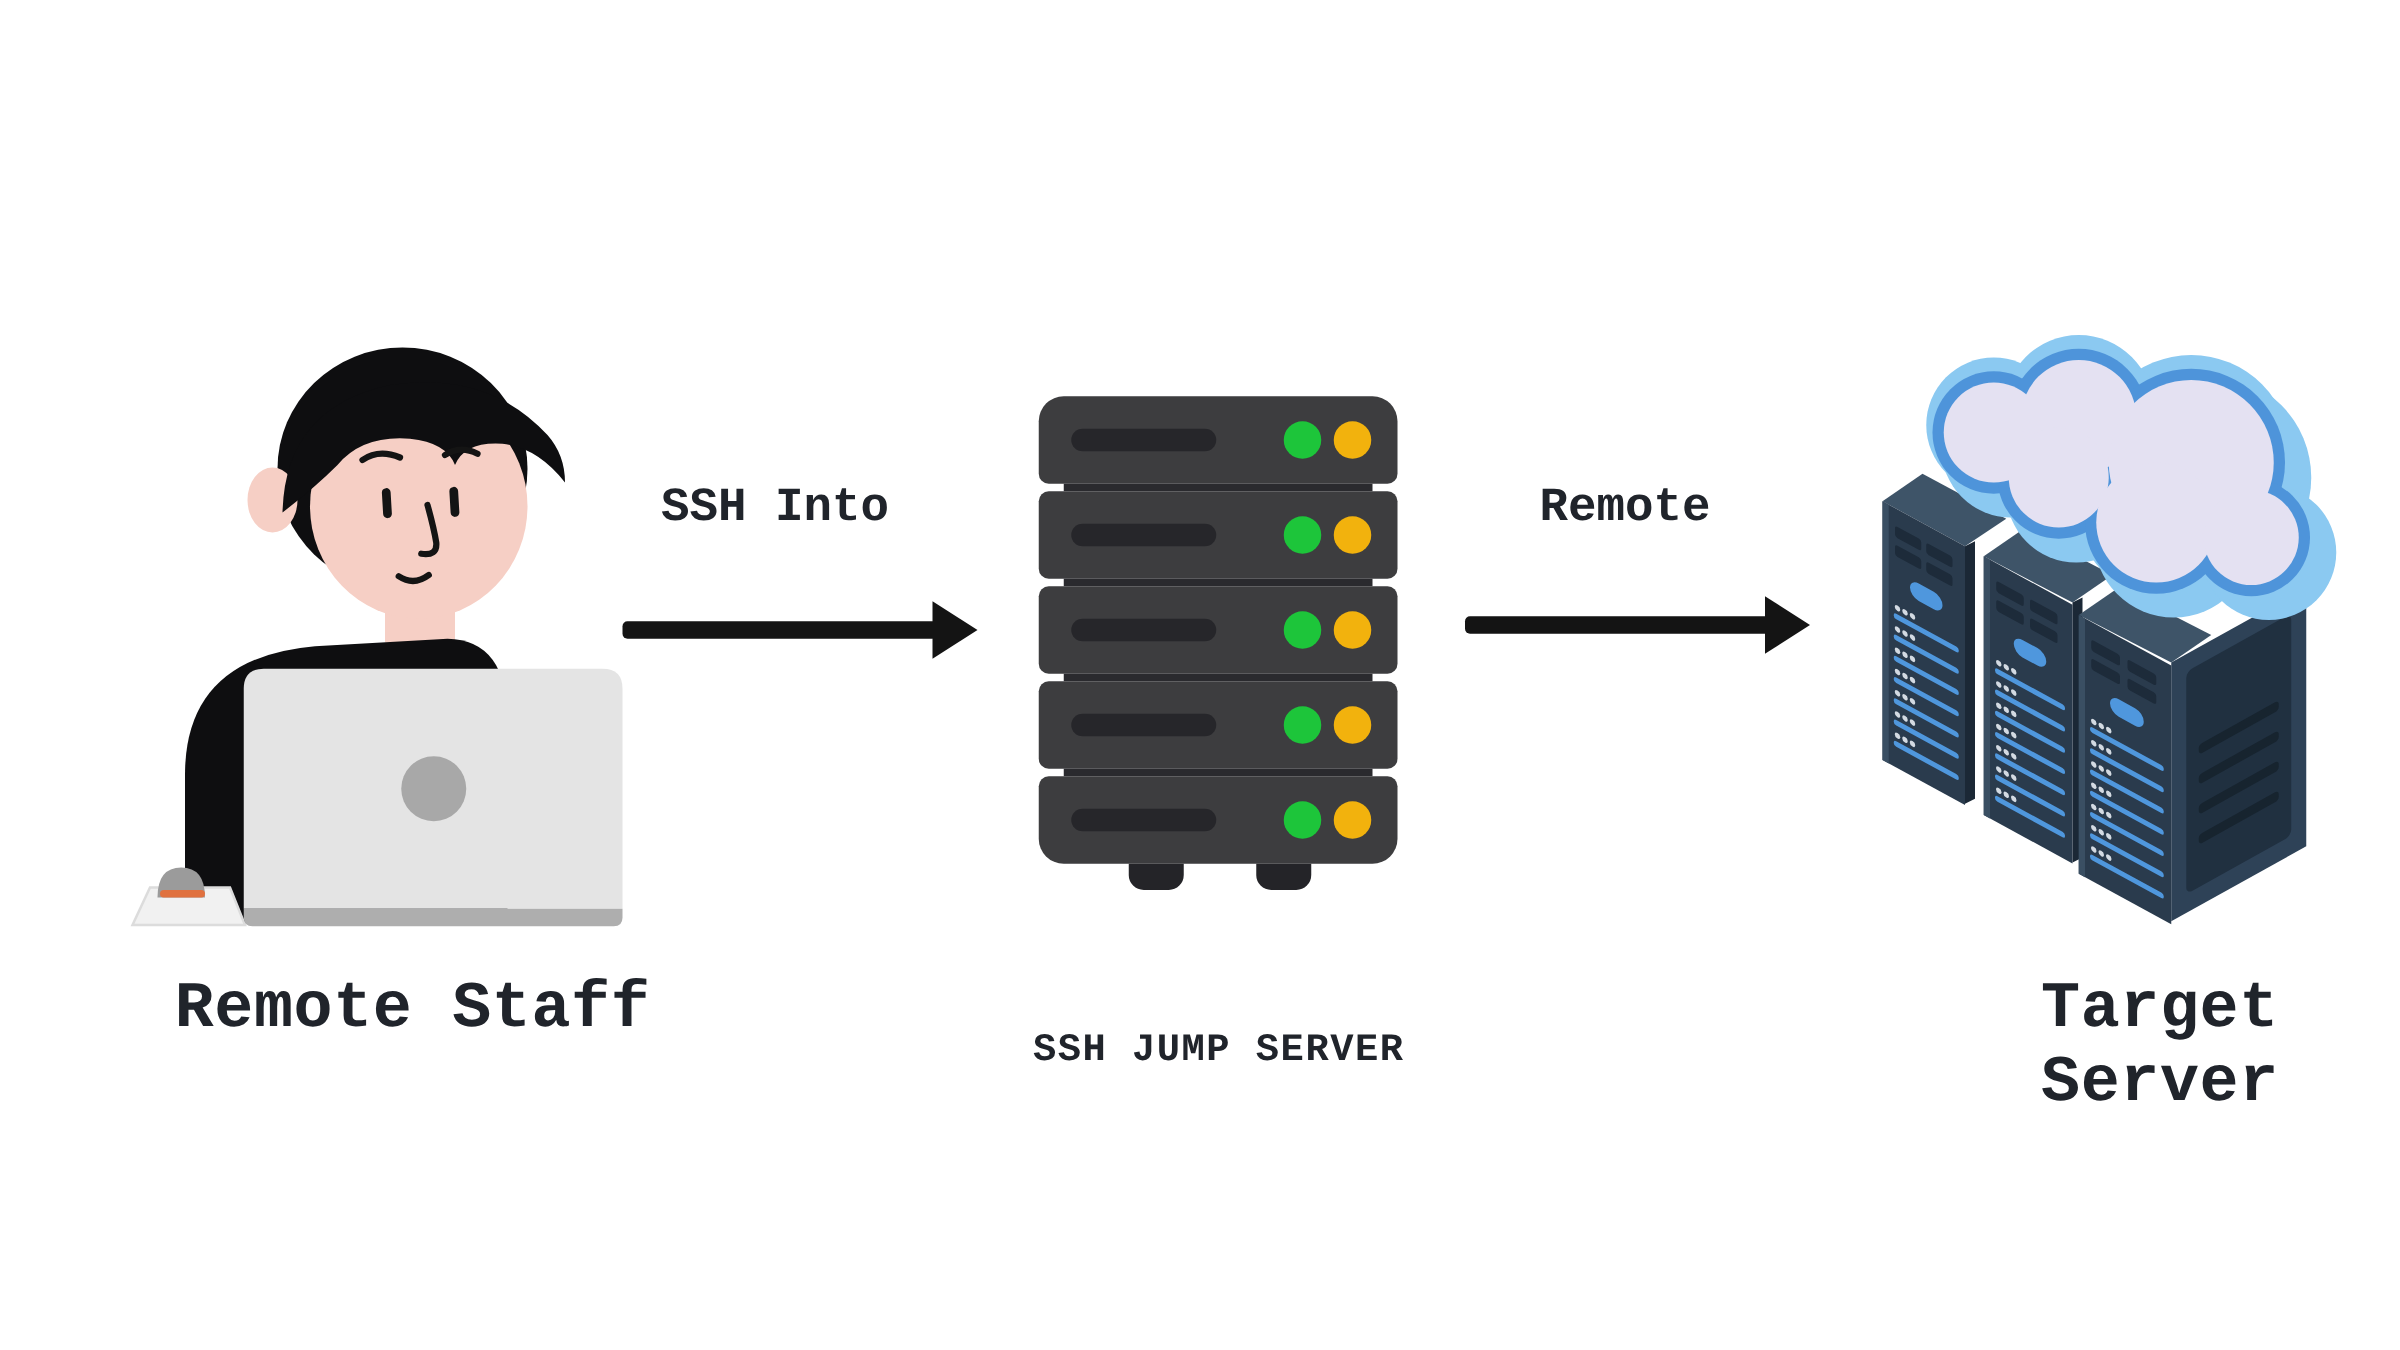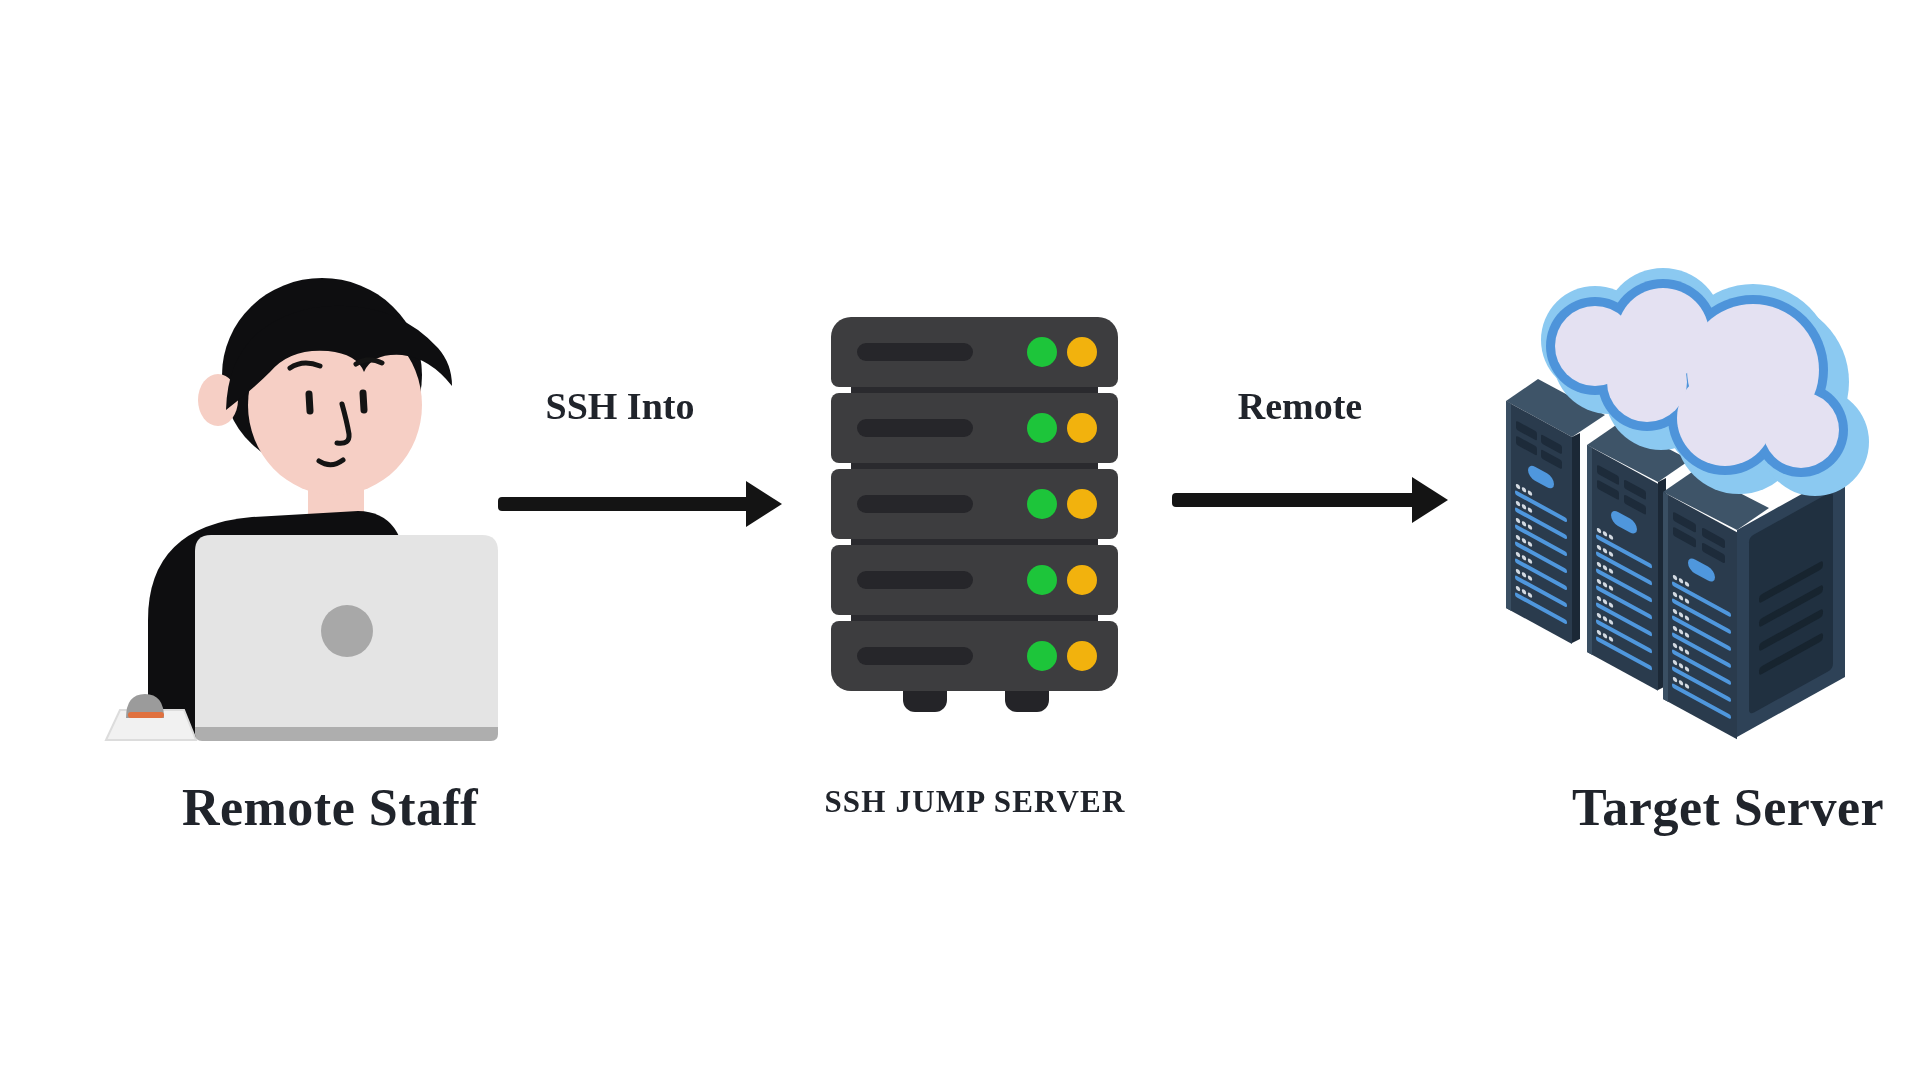--- a/index.html
+++ b/index.html
@@ -1,25 +1,25 @@
 <!DOCTYPE html>
 <html style="--label-dark: #20242b; --arrow-black: #141414; --led-green: #1dc53a; --led-yellow: #f2b20d; --rack-body: #3d3d3f; --rack-slot: #26262a; --rack-gap-bar: #2a2a2e; --rack-feet: #242428; --skin: #f6cfc5; --hair: #0e0e10; --outline: #141414; --laptop: #e4e4e4; --laptop-logo: #a8a8a8; --laptop-base: #aeaeae; --mouse: #9b9b9b; --mouse-stripe: #e0713f; --mousepad: #f1f1f1; --tower-front: #2a3b4d; --tower-front-edge: #3a4f63; --tower-front-detail: #1d2b3a; --tower-top: #3e5468; --tower-side: #2e4257; --tower-side-edge: #1b2836; --tower-panel: #203040; --tower-panel-line: #17242f; --tower-blue: #4f97dd; --tower-dot: #d3dae2; --cloud-light: #8bc9f1; --cloud-mid: #4e94da; --cloud-face: #e4e1f2;"><head>
 <meta charset="utf-8">
 <style>
   html,body{margin:0;padding:0;background:#ffffff;}
   .canvas{
     position:relative;width:1920px;height:1080px;background:#ffffff;overflow:hidden;
-    font-family:Liberation Serif, serif;
+    font-family:Liberation Mono, monospace;
   }
   .node-label{
     position:absolute;text-align:center;color:var(--label-dark);
     font-weight:700;
   }
   .label-lg{font-size:52px;letter-spacing:0.5px;}
-  .label-caps{font-size:31px;letter-spacing:1.2px;}
+  .label-caps{font-size:31px;letter-spacing:1.2px;margin-top:39px;}
   .arrow-label{
     position:absolute;text-align:center;color:var(--label-dark);
     font-weight:700;font-size:38px;line-height:1.36;
   }
   .arrow-shaft{position:absolute;height:14px;background:var(--arrow-black);border-radius:4px;}
   .arrow-head{
     position:absolute;width:0;height:0;
     border-top:23px solid transparent;border-bottom:23px solid transparent;
     border-left:36px solid var(--arrow-black);
   }

